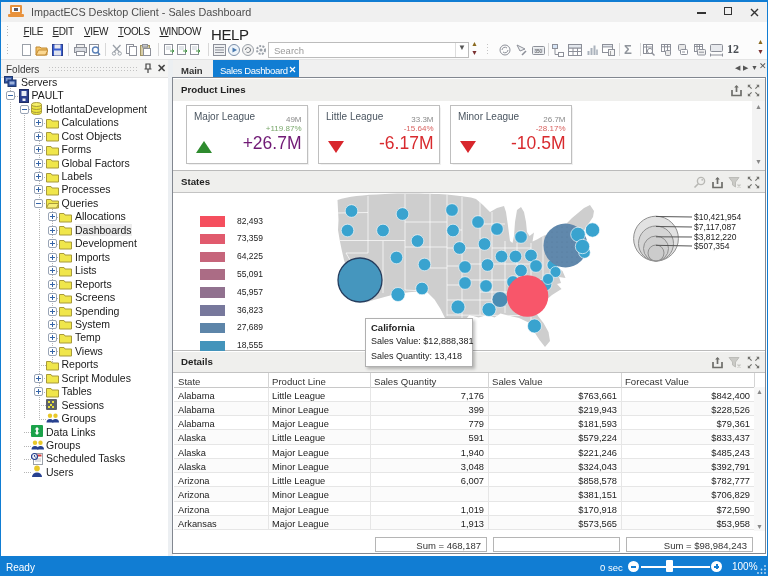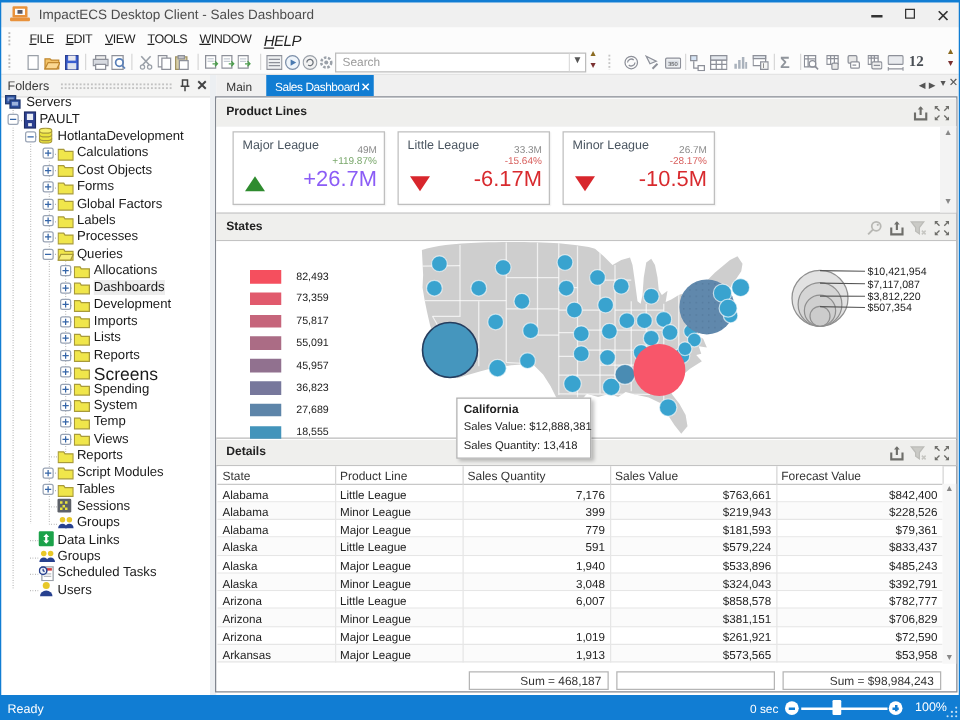--- a/index.html
+++ b/index.html
@@ -21,21 +21,21 @@
 <svg class="abs" style="left:750px;top:8px;" width="9" height="9" viewBox="0 0 9 9">
     <path d="M1,1 L8,8 M8,1 L1,8" stroke="#333" stroke-width="1.4"></path>
   </svg>
 <div class="abs" style="left:1px;top:22px;width:766px;height:18px;background:#fcfcfc;"></div>
 <div class="abs" style="left:6px;top:25px;width:3px;height:12px;background-image:radial-gradient(#b9b9b9 0.8px,transparent 0.9px);background-size:3px 3px;"></div>
 <div class="txt" style="left:23.5px;top:26px;font-size:10px;letter-spacing:-0.4px;color:#222;"><span style="text-decoration:underline;">F</span>ILE</div>
 <div class="txt" style="left:52.5px;top:26px;font-size:10px;letter-spacing:-0.4px;color:#222;"><span style="text-decoration:underline;">E</span>DIT</div>
 <div class="txt" style="left:84px;top:26px;font-size:10px;letter-spacing:-0.4px;color:#222;"><span style="text-decoration:underline;">V</span>IEW</div>
 <div class="txt" style="left:118px;top:26px;font-size:10px;letter-spacing:-0.4px;color:#222;"><span style="text-decoration:underline;">T</span>OOLS</div>
 <div class="txt" style="left:159.5px;top:26px;font-size:10px;letter-spacing:-0.4px;color:#222;"><span style="text-decoration:underline;">W</span>INDOW</div>
-<div class="txt" style="left:211px;top:26px;font-size:12px;letter-spacing:-0.4px;color:#222;font-style:italic;"><span style="text-decoration:underline;">H</span>ELP</div>
+<div class="txt" style="left:211px;top:26px;font-size:15px;letter-spacing:-0.4px;color:#222;"><span style="text-decoration:underline;">H</span>ELP</div>
 <div class="abs" style="left:1px;top:40px;width:766px;height:20px;background:#fcfcfc;border-bottom:1px solid #e4e4e4;box-sizing:border-box;"></div>
 <div class="abs" style="left:6px;top:43px;width:3px;height:13px;background-image:radial-gradient(#b9b9b9 0.8px,transparent 0.9px);background-size:3px 3px;"></div>
 <svg class="abs" style="left:21px;top:44px;" width="11" height="12" viewBox="0 0 11 12">
     <rect x="1.5" y="0.5" width="8" height="11" fill="#fff" stroke="#9aa0a8"></rect>
   </svg>
 <svg class="abs" style="left:35px;top:44px;" width="13" height="12" viewBox="0 0 13 12">
     <path d="M1 3 h4 l1 1 h6 v7 h-11 z" fill="#f5c468" stroke="#c08830"></path>
     <path d="M1 11 l2.5-5 h9.5 l-2.5 5 z" fill="#fbd892" stroke="#c08830"></path>
   </svg>
 <svg class="abs" style="left:52px;top:44px;" width="11" height="12" viewBox="0 0 11 12">
@@ -325,21 +325,21 @@
     <path d="M0.5 1.5 h4.5 l1 1.5 h6.5 v7 h-12 z" fill="#f0e64b" stroke="#a89a3a"></path>
   </svg>
 <div class="txt" style="left:75px;top:277.59999999999997px;font-size:10.5px;color:#1a1a1a;">Reports</div>
 <div class="abs" style="left:47.5px;top:293.05px;width:9px;height:9px;background:#fff;border:1px solid #99a4b5;border-radius:2px;box-sizing:border-box;"></div>
 <div class="abs" style="left:49.5px;top:297.05px;width:5px;height:1px;background:#3565a8;"></div>
 <div class="abs" style="left:51.5px;top:295.05px;width:1px;height:5px;background:#3565a8;"></div>
 <div class="abs" style="left:57px;top:297.55px;width:2px;height:1px;background-image:linear-gradient(90deg,#b5b5b5 50%,transparent 50%);background-size:2px 1px;"></div>
 <svg class="abs" style="left:59px;top:292.55px;" width="13" height="11" viewBox="0 0 13 11">
     <path d="M0.5 1.5 h4.5 l1 1.5 h6.5 v7 h-12 z" fill="#f0e64b" stroke="#a89a3a"></path>
   </svg>
-<div class="txt" style="left:75px;top:291.05px;font-size:14px;color:#1a1a1a;">Screens</div>
+<div class="txt" style="left:75px;top:291.05px;font-size:11px;color:#1a1a1a;">Screens</div>
 <div class="abs" style="left:47.5px;top:306.5px;width:9px;height:9px;background:#fff;border:1px solid #99a4b5;border-radius:2px;box-sizing:border-box;"></div>
 <div class="abs" style="left:49.5px;top:310.5px;width:5px;height:1px;background:#3565a8;"></div>
 <div class="abs" style="left:51.5px;top:308.5px;width:1px;height:5px;background:#3565a8;"></div>
 <div class="abs" style="left:57px;top:311.0px;width:2px;height:1px;background-image:linear-gradient(90deg,#b5b5b5 50%,transparent 50%);background-size:2px 1px;"></div>
 <svg class="abs" style="left:59px;top:306.0px;" width="13" height="11" viewBox="0 0 13 11">
     <path d="M0.5 1.5 h4.5 l1 1.5 h6.5 v7 h-12 z" fill="#f0e64b" stroke="#a89a3a"></path>
   </svg>
 <div class="txt" style="left:75px;top:304.5px;font-size:10.5px;color:#1a1a1a;">Spending</div>
 <div class="abs" style="left:47.5px;top:319.95px;width:9px;height:9px;background:#fff;border:1px solid #99a4b5;border-radius:2px;box-sizing:border-box;"></div>
 <div class="abs" style="left:49.5px;top:323.95px;width:5px;height:1px;background:#3565a8;"></div>
@@ -426,21 +426,21 @@
     <path d="M3.5 3 v1.5 l1.2 0.8" stroke="#27418f" fill="none"></path>
   </svg>
 <div class="txt" style="left:46px;top:452.45px;font-size:10.5px;color:#1a1a1a;">Scheduled Tasks</div>
 <div class="abs" style="left:24px;top:472.4px;width:7px;height:1px;background-image:linear-gradient(90deg,#b5b5b5 50%,transparent 50%);background-size:2px 1px;"></div>
 <svg class="abs" style="left:31px;top:465.4px;" width="12" height="13" viewBox="0 0 12 13">
     <circle cx="6" cy="3.4" r="2.8" fill="#e8c829"></circle>
     <path d="M1 12 a5 4.6 0 0 1 10 0 z" fill="#27418f"></path>
   </svg>
 <div class="txt" style="left:46px;top:465.9px;font-size:10.5px;color:#1a1a1a;">Users</div>
 <div class="abs" style="left:173px;top:60px;width:594px;height:17px;background:#f0f0f0;"></div>
-<div class="txt" style="left:181px;top:64.5px;font-size:9.5px;color:#333;">Main</div>
+<div class="txt" style="left:181px;top:64.5px;font-size:9.5px;color:#333;font-weight:bold;">Main</div>
 <div class="abs" style="left:213px;top:60px;width:86px;height:17px;background:#117dd3;"></div>
 <div class="txt" style="left:220px;top:64.5px;font-size:9.5px;letter-spacing:-0.35px;color:#fff;">Sales Dashboard</div>
 <svg class="abs" style="left:288.5px;top:66px;" width="7" height="7" viewBox="0 0 7 7">
     <path d="M1,1 L6,6 M6,1 L1,6" stroke="#fff" stroke-width="1.2"></path>
   </svg>
 <div class="txt" style="left:735px;top:64px;font-size:7px;color:#555;">◀</div>
 <div class="txt" style="left:743px;top:64px;font-size:7px;color:#555;">▶</div>
 <div class="txt" style="left:751px;top:64px;font-size:7px;color:#555;">▼</div>
 <div class="txt" style="left:759px;top:61px;font-size:9px;color:#555;">✕</div>
 <div class="abs" style="left:172px;top:77px;width:594px;height:477px;background:#fff;border:1px solid #828790;box-sizing:border-box;"></div>
@@ -458,21 +458,21 @@
       <path d="M0.8 9.2 V12.2 H3.8 z"></path>
       <path d="M12.2 9.2 V12.2 H9.2 z"></path>
     </g>
     <path d="M1.8 1.8 L4.6 4.6 M11.2 1.8 L8.4 4.6 M1.8 11.2 L4.6 8.4 M11.2 11.2 L8.4 8.4" stroke="#6e6e6a" stroke-width="1.1" fill="none"></path>
   </svg>
 <div class="abs" style="left:173px;top:101px;width:592px;height:70px;background:#fff;border-bottom:1px solid #bbb;box-sizing:border-box;"></div>
 <div class="abs" style="left:186px;top:105px;width:122px;height:59px;background:#fff;border:1px solid #bfbfbf;box-shadow:0.5px 0.5px 1px rgba(0,0,0,0.06);box-sizing:border-box;"></div>
 <div class="txt" style="left:194px;top:111px;font-size:10px;color:#4a5560;">Major League</div>
 <div class="txt" style="right:466.5px;top:115px;font-size:8px;color:#8a8a8a;">49M</div>
 <div class="txt" style="right:466.5px;top:124px;font-size:8px;color:#7aa86c;">+119.87%</div>
-<div class="txt" style="right:466.5px;top:133px;font-size:17.5px;color:#8b5cf6;">+26.7M</div>
+<div class="txt" style="right:466.5px;top:133px;font-size:17.5px;color:#701a75;">+26.7M</div>
 <div class="abs" style="left:196px;top:141px;width:0;height:0;border-left:8px solid transparent;border-right:8px solid transparent;border-bottom:12px solid #2e8b2e;"></div>
 <div class="abs" style="left:318px;top:105px;width:122px;height:59px;background:#fff;border:1px solid #bfbfbf;box-shadow:0.5px 0.5px 1px rgba(0,0,0,0.06);box-sizing:border-box;"></div>
 <div class="txt" style="left:326px;top:111px;font-size:10px;color:#4a5560;">Little League</div>
 <div class="txt" style="right:334.5px;top:115px;font-size:8px;color:#8a8a8a;">33.3M</div>
 <div class="txt" style="right:334.5px;top:124px;font-size:8px;color:#d8605e;">-15.64%</div>
 <div class="txt" style="right:334.5px;top:133px;font-size:17.5px;color:#d82a2e;">-6.17M</div>
 <div class="abs" style="left:328px;top:141px;width:0;height:0;border-left:8px solid transparent;border-right:8px solid transparent;border-top:12px solid #d8262c;"></div>
 <div class="abs" style="left:450px;top:105px;width:122px;height:59px;background:#fff;border:1px solid #bfbfbf;box-shadow:0.5px 0.5px 1px rgba(0,0,0,0.06);box-sizing:border-box;"></div>
 <div class="txt" style="left:458px;top:111px;font-size:10px;color:#4a5560;">Minor League</div>
 <div class="txt" style="right:202.5px;top:115px;font-size:8px;color:#8a8a8a;">26.7M</div>
@@ -506,21 +506,21 @@
       <path d="M12.2 9.2 V12.2 H9.2 z"></path>
     </g>
     <path d="M1.8 1.8 L4.6 4.6 M11.2 1.8 L8.4 4.6 M1.8 11.2 L4.6 8.4 M11.2 11.2 L8.4 8.4" stroke="#6e6e6a" stroke-width="1.1" fill="none"></path>
   </svg>
 <div class="abs" style="left:173px;top:193px;width:592px;height:158px;background:#fff;border-bottom:1px solid #bbb;box-sizing:border-box;"></div>
 <div class="abs" style="left:200px;top:216.0px;width:25px;height:10.5px;background:#f54f5e;"></div>
 <div class="txt" style="left:237px;top:215.5px;font-size:8.5px;color:#222;">82,493</div>
 <div class="abs" style="left:200px;top:233.8px;width:25px;height:10.5px;background:#e15a6d;"></div>
 <div class="txt" style="left:237px;top:233.3px;font-size:8.5px;color:#222;">73,359</div>
 <div class="abs" style="left:200px;top:251.6px;width:25px;height:10.5px;background:#c6657b;"></div>
-<div class="txt" style="left:237px;top:251.1px;font-size:8.5px;color:#222;">75,817</div>
+<div class="txt" style="left:237px;top:251.1px;font-size:8.5px;color:#222;">64,225</div>
 <div class="abs" style="left:200px;top:269.4px;width:25px;height:10.5px;background:#ab6c85;"></div>
 <div class="txt" style="left:237px;top:268.9px;font-size:8.5px;color:#222;">55,091</div>
 <div class="abs" style="left:200px;top:287.2px;width:25px;height:10.5px;background:#91718f;"></div>
 <div class="txt" style="left:237px;top:286.7px;font-size:8.5px;color:#222;">45,957</div>
 <div class="abs" style="left:200px;top:305.0px;width:25px;height:10.5px;background:#77789c;"></div>
 <div class="txt" style="left:237px;top:304.5px;font-size:8.5px;color:#222;">36,823</div>
 <div class="abs" style="left:200px;top:322.8px;width:25px;height:10.5px;background:#5d85a9;"></div>
 <div class="txt" style="left:237px;top:322.3px;font-size:8.5px;color:#222;">27,689</div>
 <div class="abs" style="left:200px;top:340.6px;width:25px;height:10.5px;background:#4394bb;"></div>
 <div class="txt" style="left:237px;top:340.1px;font-size:8.5px;color:#222;">18,555</div>
@@ -676,21 +676,21 @@
 <div class="abs" style="left:174px;top:430.25px;width:580px;height:14.25px;background:#fbfbfb;border-bottom:1px solid #e6e6e6;box-sizing:border-box;"></div>
 <div class="txt" style="left:178px;top:433.25px;font-size:9.3px;color:#222;">Alaska</div>
 <div class="txt" style="left:272px;top:433.25px;font-size:9.3px;color:#222;">Little League</div>
 <div class="txt" style="right:284px;top:433.25px;font-size:9.3px;color:#222;">591</div>
 <div class="txt" style="right:151px;top:433.25px;font-size:9.3px;color:#222;">$579,224</div>
 <div class="txt" style="right:18px;top:433.25px;font-size:9.3px;color:#222;">$833,437</div>
 <div class="abs" style="left:174px;top:444.5px;width:580px;height:14.25px;background:#fff;border-bottom:1px solid #e6e6e6;box-sizing:border-box;"></div>
 <div class="txt" style="left:178px;top:447.5px;font-size:9.3px;color:#222;">Alaska</div>
 <div class="txt" style="left:272px;top:447.5px;font-size:9.3px;color:#222;">Major League</div>
 <div class="txt" style="right:284px;top:447.5px;font-size:9.3px;color:#222;">1,940</div>
-<div class="txt" style="right:151px;top:447.5px;font-size:9.3px;color:#222;">$533,896</div>
+<div class="txt" style="right:151px;top:447.5px;font-size:9.3px;color:#222;">$221,246</div>
 <div class="txt" style="right:18px;top:447.5px;font-size:9.3px;color:#222;">$485,243</div>
 <div class="abs" style="left:174px;top:458.75px;width:580px;height:14.25px;background:#fbfbfb;border-bottom:1px solid #e6e6e6;box-sizing:border-box;"></div>
 <div class="txt" style="left:178px;top:461.75px;font-size:9.3px;color:#222;">Alaska</div>
 <div class="txt" style="left:272px;top:461.75px;font-size:9.3px;color:#222;">Minor League</div>
 <div class="txt" style="right:284px;top:461.75px;font-size:9.3px;color:#222;">3,048</div>
 <div class="txt" style="right:151px;top:461.75px;font-size:9.3px;color:#222;">$324,043</div>
 <div class="txt" style="right:18px;top:461.75px;font-size:9.3px;color:#222;">$392,791</div>
 <div class="abs" style="left:174px;top:473.0px;width:580px;height:14.25px;background:#fff;border-bottom:1px solid #e6e6e6;box-sizing:border-box;"></div>
 <div class="txt" style="left:178px;top:476.0px;font-size:9.3px;color:#222;">Arizona</div>
 <div class="txt" style="left:272px;top:476.0px;font-size:9.3px;color:#222;">Little League</div>
@@ -700,21 +700,21 @@
 <div class="abs" style="left:174px;top:487.25px;width:580px;height:14.25px;background:#fbfbfb;border-bottom:1px solid #e6e6e6;box-sizing:border-box;"></div>
 <div class="txt" style="left:178px;top:490.25px;font-size:9.3px;color:#222;">Arizona</div>
 <div class="txt" style="left:272px;top:490.25px;font-size:9.3px;color:#222;">Minor League</div>
 <div class="txt" style="right:284px;top:517px;font-size:11px;color:#222;font-style:italic;">2,143</div>
 <div class="txt" style="right:151px;top:490.25px;font-size:9.3px;color:#222;">$381,151</div>
 <div class="txt" style="right:18px;top:490.25px;font-size:9.3px;color:#222;">$706,829</div>
 <div class="abs" style="left:174px;top:501.5px;width:580px;height:14.25px;background:#fff;border-bottom:1px solid #e6e6e6;box-sizing:border-box;"></div>
 <div class="txt" style="left:178px;top:504.5px;font-size:9.3px;color:#222;">Arizona</div>
 <div class="txt" style="left:272px;top:504.5px;font-size:9.3px;color:#222;">Major League</div>
 <div class="txt" style="right:284px;top:504.5px;font-size:9.3px;color:#222;">1,019</div>
-<div class="txt" style="right:151px;top:504.5px;font-size:9.3px;color:#222;">$261,921</div>
+<div class="txt" style="right:151px;top:504.5px;font-size:9.3px;color:#222;">$170,918</div>
 <div class="txt" style="right:18px;top:504.5px;font-size:9.3px;color:#222;">$72,590</div>
 <div class="abs" style="left:174px;top:515.75px;width:580px;height:14.25px;background:#fbfbfb;border-bottom:1px solid #e6e6e6;box-sizing:border-box;"></div>
 <div class="txt" style="left:178px;top:518.75px;font-size:9.3px;color:#222;">Arkansas</div>
 <div class="txt" style="left:272px;top:518.75px;font-size:9.3px;color:#222;">Major League</div>
 <div class="txt" style="right:284px;top:518.75px;font-size:9.3px;color:#222;">1,913</div>
 <div class="txt" style="right:151px;top:518.75px;font-size:9.3px;color:#222;">$573,565</div>
 <div class="txt" style="right:18px;top:518.75px;font-size:9.3px;color:#222;">$53,958</div>
 <div class="abs" style="left:268px;top:387.5px;width:1px;height:142.5px;background:#e6e6e6;"></div>
 <div class="abs" style="left:370px;top:387.5px;width:1px;height:142.5px;background:#e6e6e6;"></div>
 <div class="abs" style="left:488px;top:387.5px;width:1px;height:142.5px;background:#e6e6e6;"></div>

